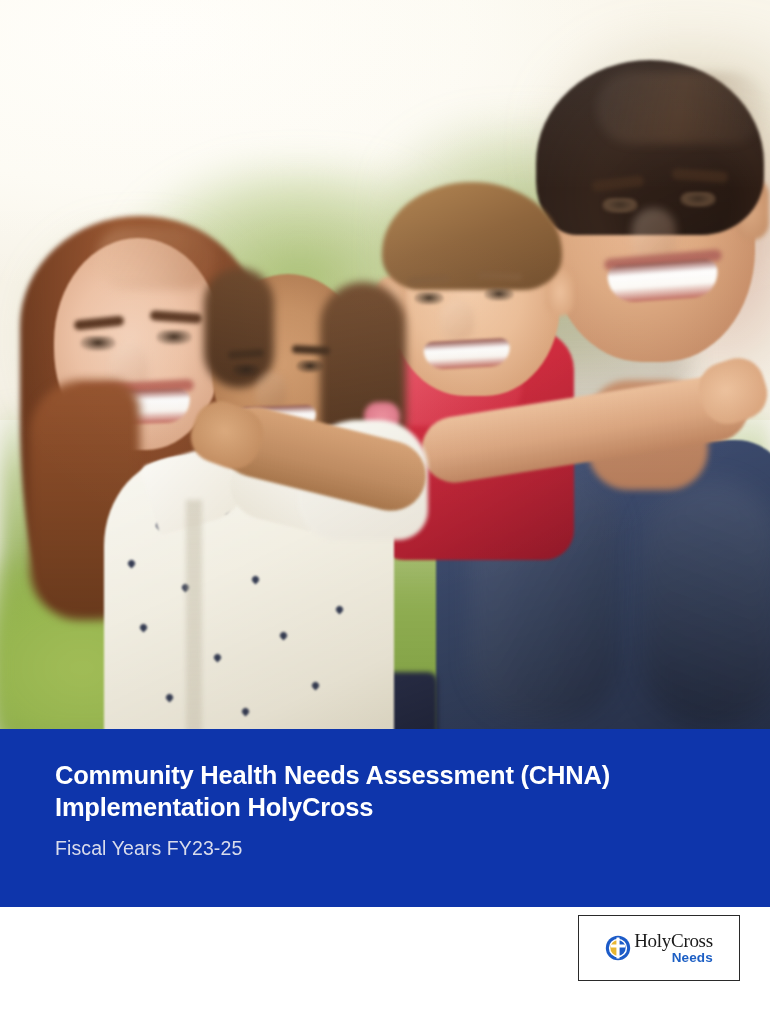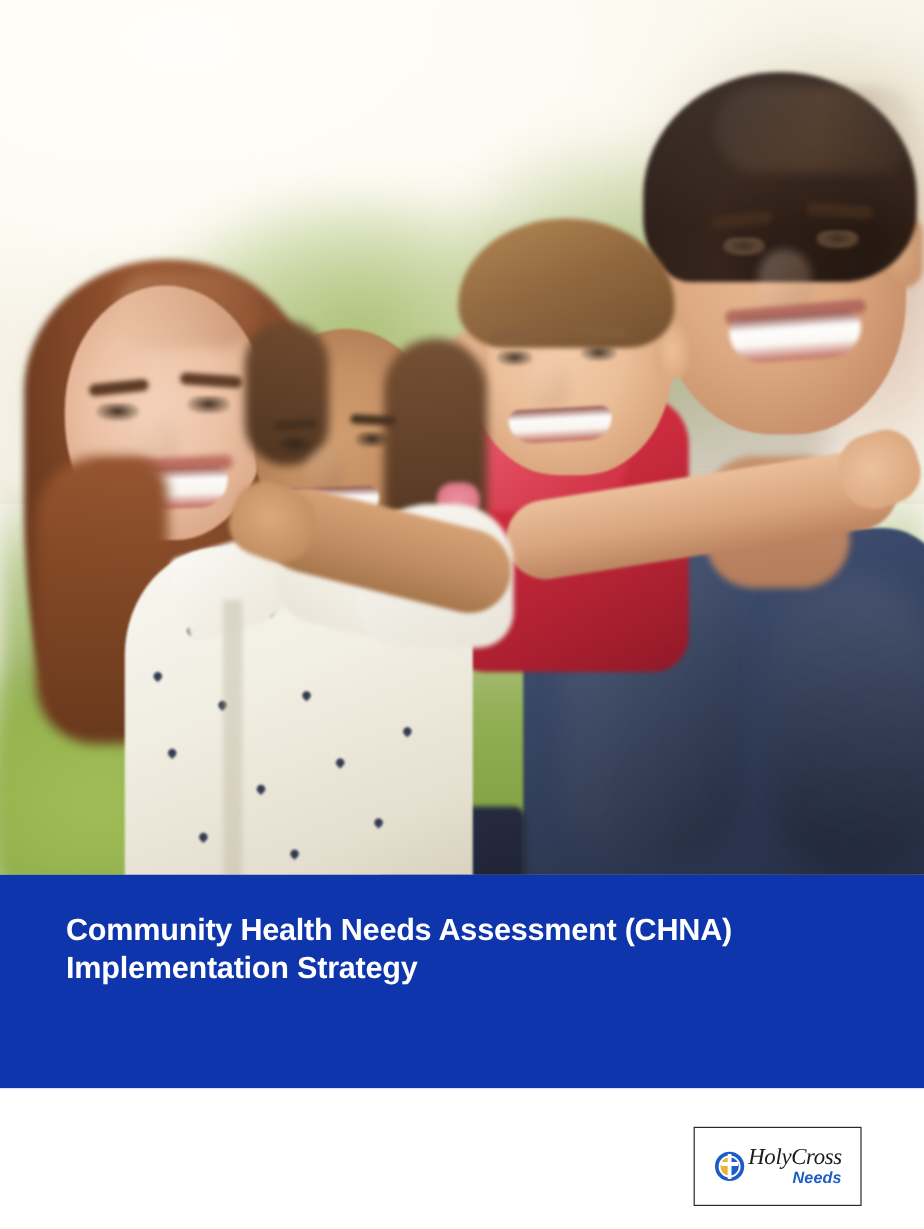--- a/index.html
+++ b/index.html
@@ -380,28 +380,27 @@
 
   
   .footer {
     position:absolute;
     left:0; top:907px;
     width:770px; height:117px;
     background:#ffffff;
   }
   .logo-box {
     position:absolute;
-    left:578px; top:32px;
-    width:140px; height:66px;
+    left:578px; top:8px;
+    width:162px; height:66px;
     background:#ffffff;
     border:1px solid #2a2a2a;
     display:flex;
     align-items:center;
     justify-content:center;
-    font-style:italic;
   }
   .logo-inner { display:flex; align-items:center; gap:3px; }
   .logo-mark { width:26px; height:26px; flex:0 0 26px; }
   .logo-words { display:flex; flex-direction:column; line-height:1; }
   .logo-top {
     font-family:"Liberation Serif", serif;
     font-size:19px;
     color:#1b1b1b;
     letter-spacing:-.3px;
     white-space:nowrap;
@@ -511,21 +510,22 @@
     <div class="layer girl-sleeve"></div>
     <div class="layer girl-arm"></div>
     <div class="layer girl-hand"></div>
 
     <div class="layer photo-grade"></div>
   </div>
 
   <div class="band">
     <div class="band-inner">
       <div class="title">Community Health Needs Assessment (CHNA)
-Implementation Strategy</div>
+Implementation HolyCross</div>
+      <div class="subtitle">Fiscal Years FY23-25</div>
     </div>
   </div>
 
   <div class="footer">
     <div class="logo-box">
       <div class="logo-inner">
         <span class="logo-mark">
           <svg viewBox="0 0 26 26" width="26" height="26" aria-hidden="true">
             <circle cx="13" cy="13" r="12.2" fill="#1c5bc8"></circle>
             <path d="M4.6 13a8.4 8.4 0 0 1 8.4-8.4v16.8A8.4 8.4 0 0 1 4.6 13z" fill="#e8b632"></path>

